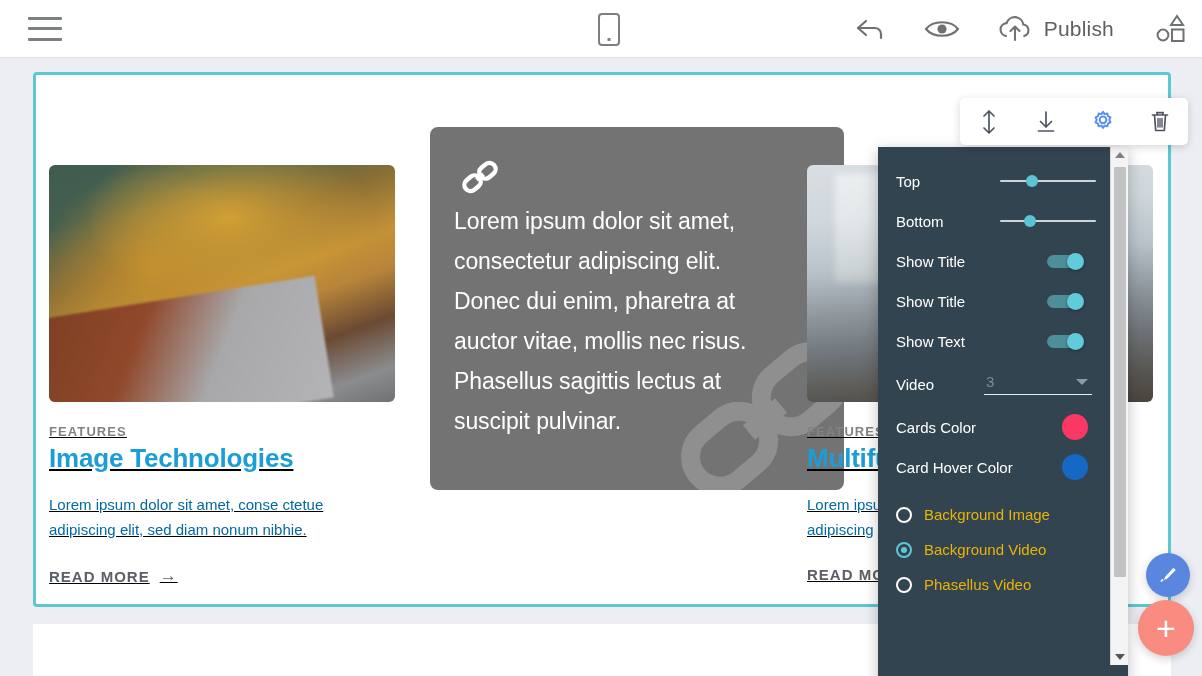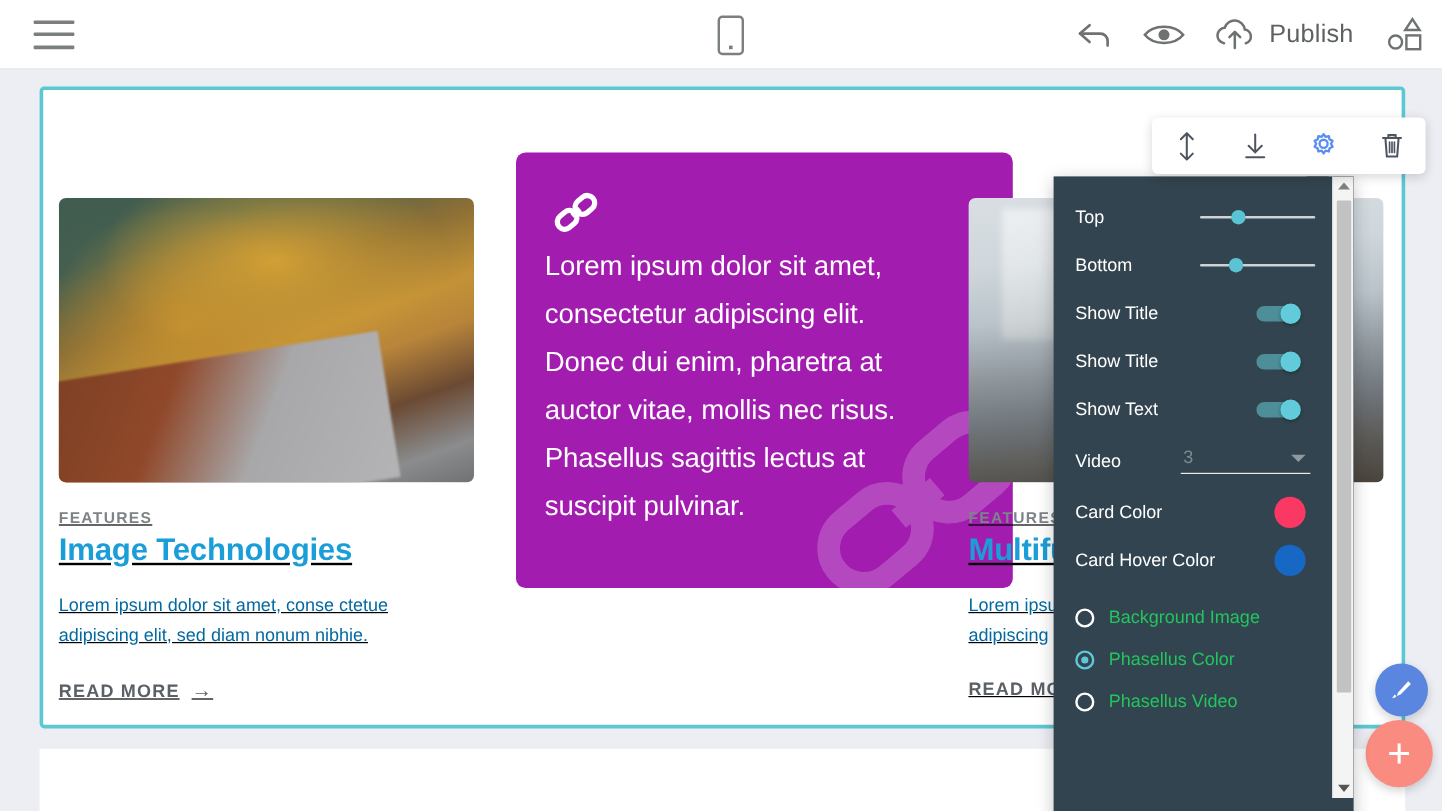--- a/index.html
+++ b/index.html
@@ -20,21 +20,21 @@
   .hamburger { margin-left: 28px; width: 34px; height: 24px; display: flex;
     flex-direction: column; justify-content: space-between; cursor: pointer; }
   .hamburger span { display: block; height: 3px; width: 100%; background: #7b7f7d; border-radius: 1px; }
 
   .device-icon { position: absolute; left: 598px; top: 13px; width: 22px; height: 33px;
      border: 2px solid #7b7f7d; border-radius: 4px; }
   .device-icon::after { content:""; position:absolute; left:50%; bottom:3px; transform:translateX(-50%);
      width:3px; height:3px; background:#7b7f7d; }
 
   .top-right { position: absolute; right: 0; top: 0; height: 58px; display: flex;
-     align-items: flex-start; gap: 2px; }
+     align-items: flex-start; gap: 16px; }
   .tb-btn { display:flex; align-items:center; justify-content:center; cursor:pointer;
      color:#6f736f; }
   .tb-undo { width: 56px; height: 58px; }
   .tb-eye  { width: 56px; height: 58px; }
   .tb-publish { display:flex; align-items:center; gap:10px; height:58px; padding:0 10px; cursor:pointer; }
   .tb-publish .lbl { font-size: 21px; color:#5d625f; font-weight: 400; letter-spacing:.2px; }
   .tb-shapes { width: 62px; height:58px; display:flex; align-items:center; justify-content:center; cursor:pointer; }
 
   
   .canvas { position: absolute; top: 58px; left: 0; width: 1202px; height: 618px; background:#eceef4; overflow:hidden; }
@@ -84,21 +84,21 @@
      color:#7d8387; }
   .card-title { margin-top: 4px; font-size: 26px; font-weight: 700; color:#1b9ed8; letter-spacing:-.2px; }
   .card-text { margin-top: 18px; font-size: 15px; line-height: 25px; color:#0369a1; width: 312px; }
   .card-link { margin-top: 24px; font-size: 15px; font-weight: 700; letter-spacing: 1px; color:#5a6066;
      display:flex; align-items:center; gap:10px; cursor:pointer; }
   .card-link .arrow { font-size: 17px; }
 
   
   .card-mid {
     position:absolute; left: 394px; top: 52px; width: 414px; height: 363px;
-    background:#a21caf; border-radius: 8px; overflow:hidden; color:#ffffff;
+    background:#737373; border-radius: 8px; overflow:hidden; color:#ffffff;
   }
   .card-mid .bigmark {
     position:absolute; right:-26px; bottom:-34px; width:210px; height:210px; opacity:.20;
   }
   .card-mid .smallmark { position:absolute; left:28px; top:28px; width:44px; height:44px; }
   .card-mid .mid-text {
     position:absolute; left:24px; top:74px; width: 300px;
     font-size: 23px; line-height: 40px; color:#fff; letter-spacing:-.1px;
   }
 
@@ -155,21 +155,21 @@
   .select-wrap .caret-d { position:absolute; right: 4px; top: 6px; width:0; height:0;
      border-left:6px solid transparent; border-right:6px solid transparent; border-top:6px solid #8e9aa0; }
 
   .swatch { width: 26px; height: 26px; border-radius: 50%; margin-left:auto; margin-right: 22px; cursor:pointer; }
 
   .radio-row { display:flex; align-items:center; height: 35px; padding-left: 18px; gap: 12px; }
   .radio { width: 16px; height: 16px; border-radius:50%; border: 2px solid #ffffff; position:relative; flex:0 0 auto; }
   .radio.sel { border-color:#5ec8d8; }
   .radio.sel::after { content:""; position:absolute; left:3px; top:3px; width:6px; height:6px;
      border-radius:50%; background:#5ec8d8; }
-  .radio-label { font-size: 15px; color:#22c55e; }
+  .radio-label { font-size: 15px; color:#eab308; }
 
   
   .s-scroll { position:absolute; right: 0; top: 0; width: 18px; height: 518px; background:#f4f4f4;
      border-left:1px solid #dcdcdc; }
   .s-scroll .arr { width:18px; height:16px; display:flex; align-items:center; justify-content:center; cursor:pointer;}
   .s-scroll .arr.up { position:absolute; top:0; }
   .s-scroll .arr.dn { position:absolute; bottom:0; }
   .s-scroll .thumb { position:absolute; left:3px; top: 20px; width: 12px; height: 410px;
      background:#c2c2c2; border-radius:1px; cursor:pointer; }
 
@@ -377,38 +377,38 @@
       <div class="s-row" style="height:46px">
         <span class="s-label">Video</span>
         <div class="select-wrap">
           <div class="val">3</div>
           <div class="line"></div>
           <div class="caret-d"></div>
         </div>
       </div>
 
       <div class="s-row">
-        <span class="s-label">Card Color</span>
+        <span class="s-label">Cards Color</span>
         <div class="swatch" id="sw-card" style="background: rgb(249, 57, 99);"></div>
       </div>
 
       <div class="s-row">
         <span class="s-label">Card Hover Color</span>
         <div class="swatch" id="sw-hover" style="background: rgb(22, 104, 196);"></div>
       </div>
 
 
       <div style="height:10px"></div>
       <div class="radio-row">
         <span class="radio"></span>
         <span class="radio-label">Background Image</span>
       </div>
       <div class="radio-row">
         <span class="radio sel"></span>
-        <span class="radio-label">Phasellus Color</span>
+        <span class="radio-label">Background Video</span>
       </div>
       <div class="radio-row">
         <span class="radio"></span>
         <span class="radio-label">Phasellus Video</span>
       </div>
     </div>
 
     <div class="s-scroll">
       <div class="arr up">
           <span class="tri-up"></span>

